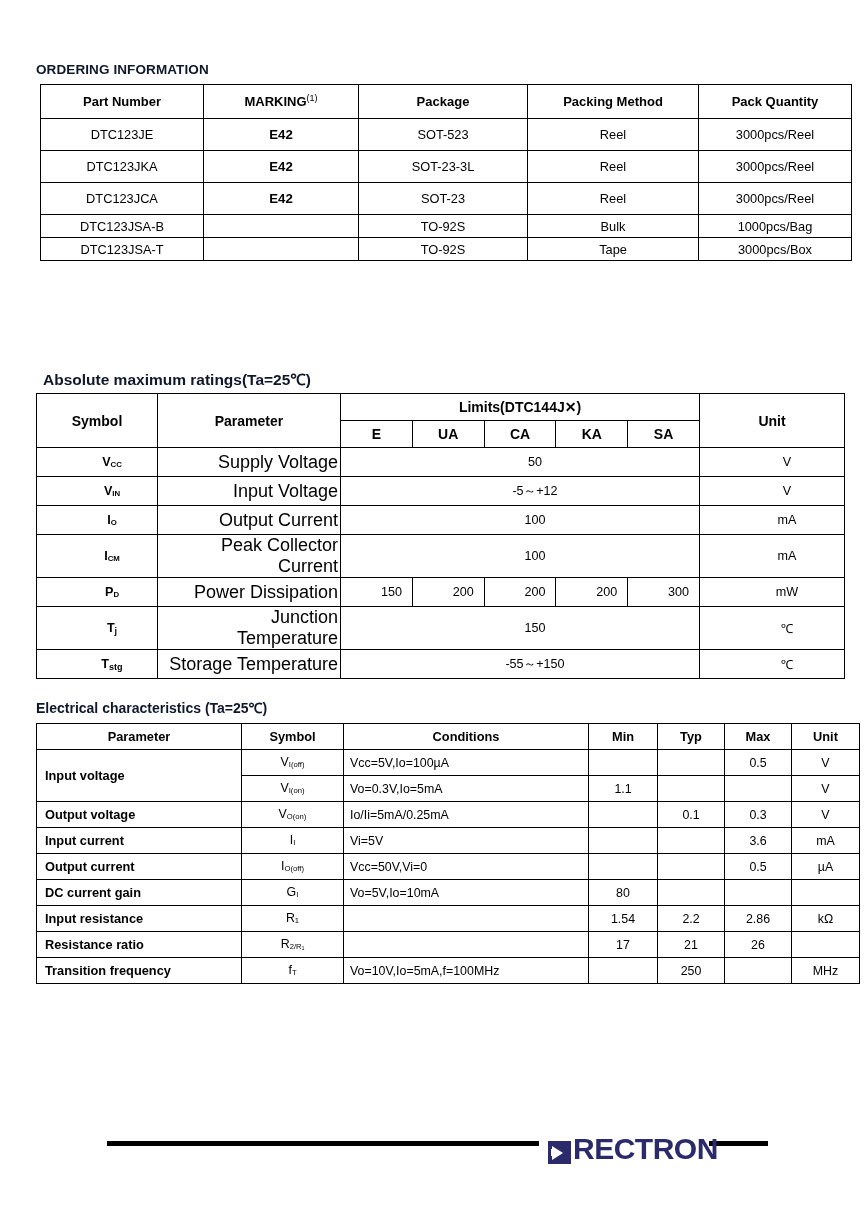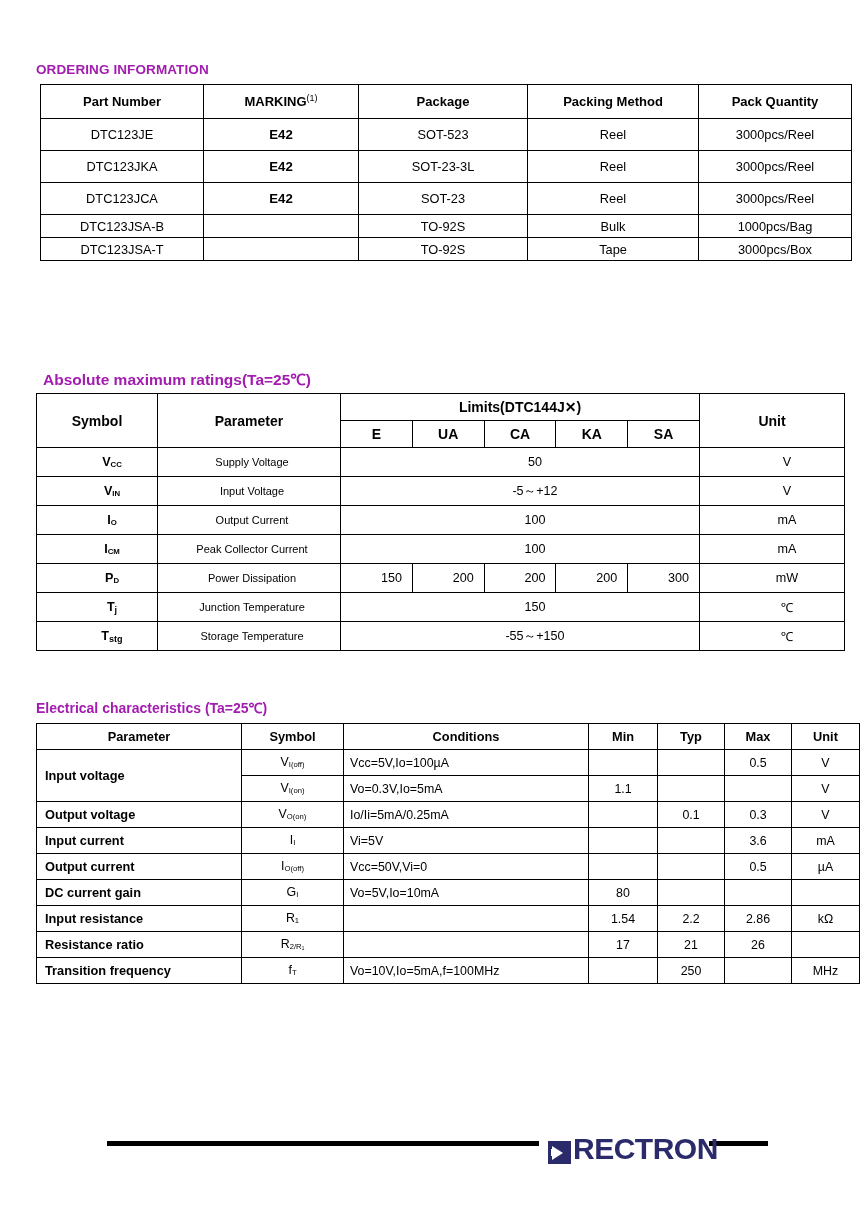--- a/index.html
+++ b/index.html
@@ -20,21 +20,21 @@
     position: absolute;
     left: 0; top: 0;
     width: 868px;
     height: 1228px;
   }
 
   
   .sec-title {
     position: absolute;
     font-weight: bold;
-    color: #a21caf;
+    color: #0f172a;
     white-space: nowrap;
   }
   #ordering-title { left: 36px; top: 62px; font-size: 13.5px; letter-spacing: .1px;}
   #absmax-title   { left: 43px; top: 368px; font-size: 15.5px; }
   #elec-title     { left: 36px; top: 698px; font-size: 14px; }
 
   
   table.dt {
     position: absolute;
     border-collapse: collapse;
@@ -74,21 +74,21 @@
   
   #absmax-table {
     left: 36px;
     top: 393px;
     width: 790px;
     font-size: 12.6px;
   }
   #absmax-table th { height: 26px; font-size: 14px; }
   #absmax-table td { height: 28px; padding-left: 32px; }
   #absmax-table td.sym { font-weight: bold; font-size: 12.6px; }
-  #absmax-table td.par { text-align: center; padding-left: 8px; font-size: 11px; }
+  #absmax-table td.par { text-align: right; padding-left: 8px; font-size: 18px; }
 
   
   #elec-table {
     left: 36px;
     top: 723px;
     width: 790px;
     font-size: 12.4px;
   }
   #elec-table th { height: 25px; font-size: 12.8px; }
   #elec-table td { height: 25px; }

